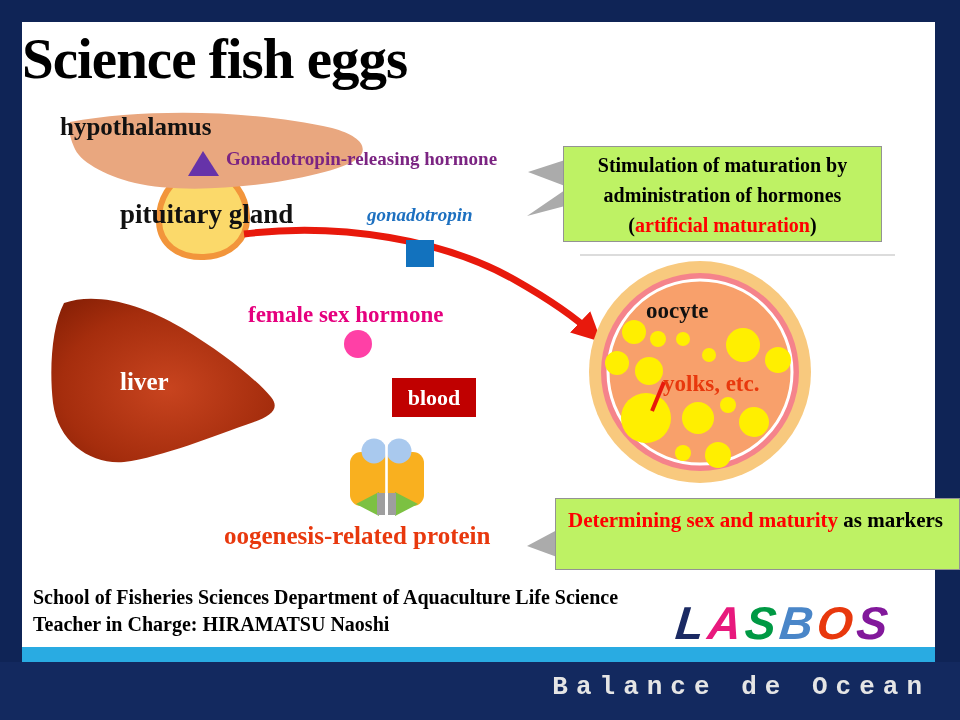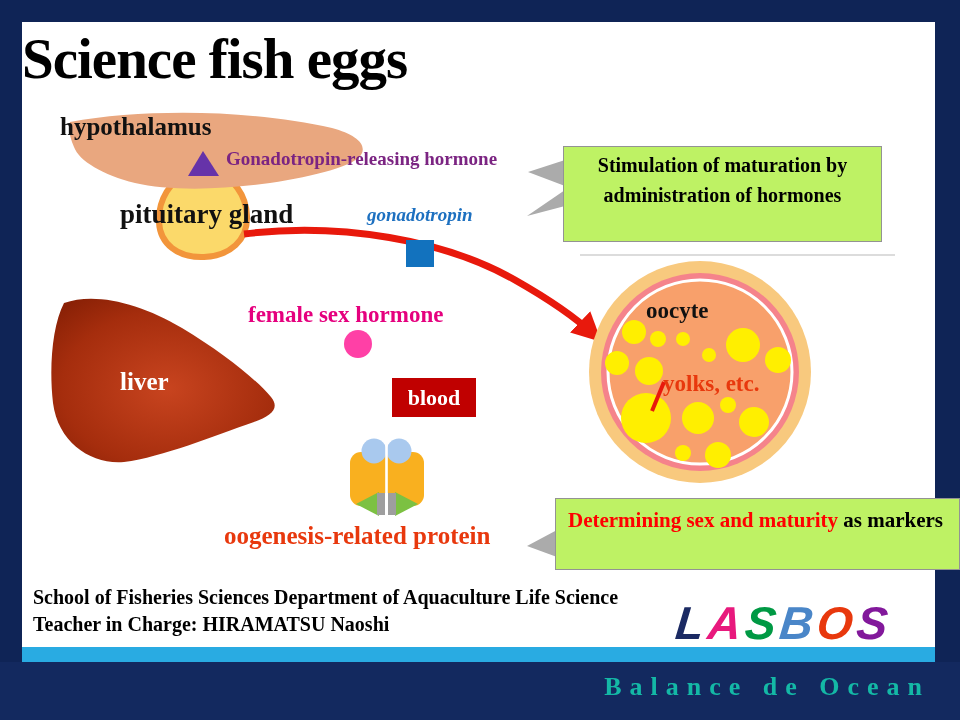--- a/index.html
+++ b/index.html
@@ -23,22 +23,22 @@
   .lbl-yolks{left:663px;top:371px;font-size:23px;color:#E8380D;}
   .lbl-oogenesis{left:224px;top:522px;font-size:25px;color:#E8380D;}
   .callout{position:absolute;z-index:2;background:#bef264;border:1px solid #939393;font-weight:bold;}
   .callout-stim{left:563px;top:146px;width:319px;height:96px;text-align:center;font-size:20px;line-height:30px;padding-top:3px;box-sizing:border-box;}
   .callout-mark{left:555px;top:498px;width:405px;height:72px;font-size:21px;line-height:30px;padding:6px 8px 0 12px;box-sizing:border-box;white-space:normal;}
   .red{color:#FF0000;}
   .credit{left:33px;font-size:20px;color:#000;}
   .credit1{top:586px;} .credit2{top:613px;}
   .logo{position:absolute;z-index:2;left:676px;top:596px;font-family:"Liberation Sans",sans-serif;
         font-size:46px;font-weight:900;font-style:italic;letter-spacing:4px;transform:skewX(-6deg);}
-  .banner{position:absolute;z-index:2;right:30px;top:672px;font-family:Liberation Serif, serif;
-          font-size:26px;font-weight:bold;color:#14b8a6;letter-spacing:8px;}
+  .banner{position:absolute;z-index:2;right:30px;top:672px;font-family:Liberation Mono, monospace;
+          font-size:26px;font-weight:bold;color:#e5e5e5;letter-spacing:8px;}
 </style>
 </head>
 <body>
 
 <div class="slide"></div>
 
 <svg class="shapes" viewBox="0 0 960 720">
   <defs>
     <radialGradient id="liverGrad" cx="52%" cy="55%" r="68%">
       <stop offset="0%" stop-color="#C8441F"></stop>
@@ -118,20 +118,21 @@
   <span>blood</span>
 </div>
 
 <div class="txt lbl-oocyte">oocyte</div>
 <div class="txt lbl-yolks">yolks, etc.</div>
 <div class="txt lbl-oogenesis">oogenesis-related protein</div>
 
 <div class="callout callout-stim">
   <div>Stimulation of maturation by</div>
   <div>administration of hormones</div>
+  <div><span>(</span><span class="red">artificial maturation</span><span>)</span></div>
 </div>
 
 <div class="callout callout-mark"><span class="red">Determining sex and maturity</span><span> as markers</span></div>
 
 <div class="txt credit credit1">School of Fisheries Sciences Department of Aquaculture Life Science</div>
 <div class="txt credit credit2">Teacher in Charge: HIRAMATSU Naoshi</div>
 
 <div class="logo">
   <span style="color:#1B2A63">L</span><span style="color:#E8197D">A</span><span style="color:#009944">S</span><span style="color:#4A86C8">B</span><span style="color:#E8380D">O</span><span style="color:#82189B">S</span>
 </div>

